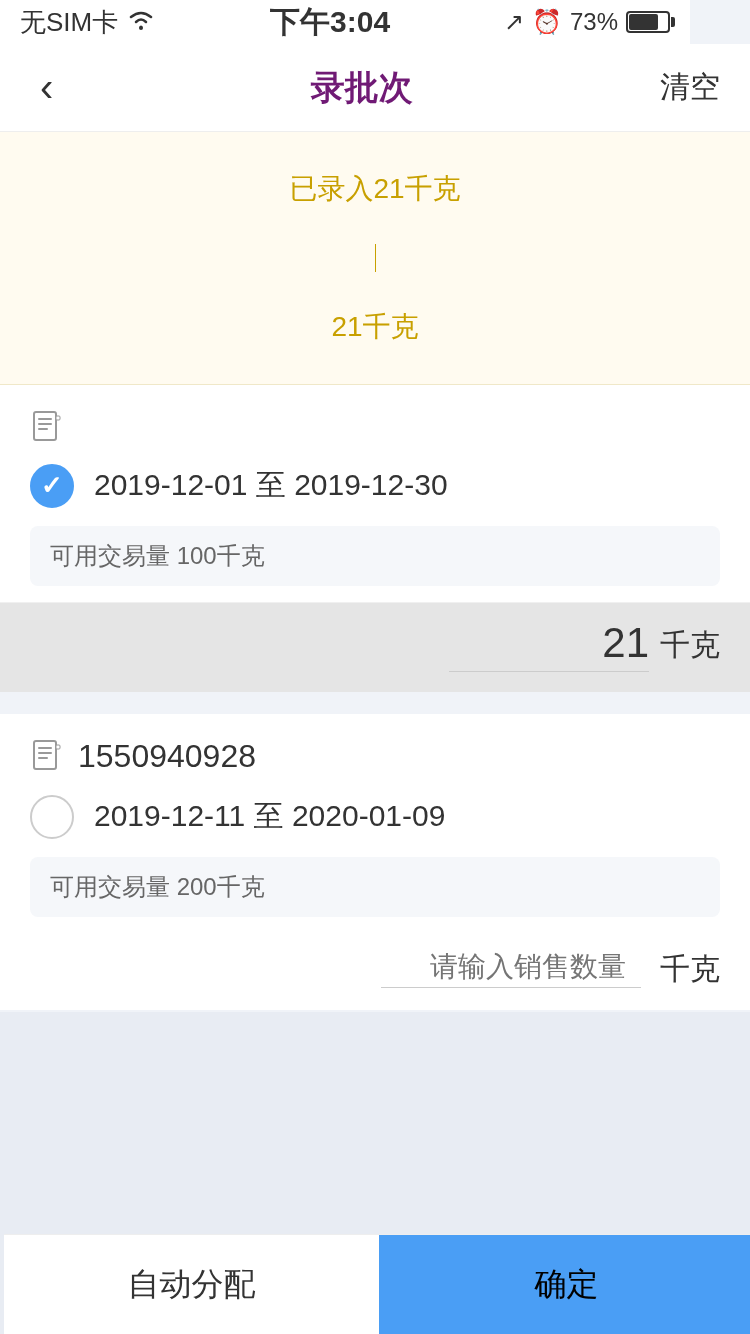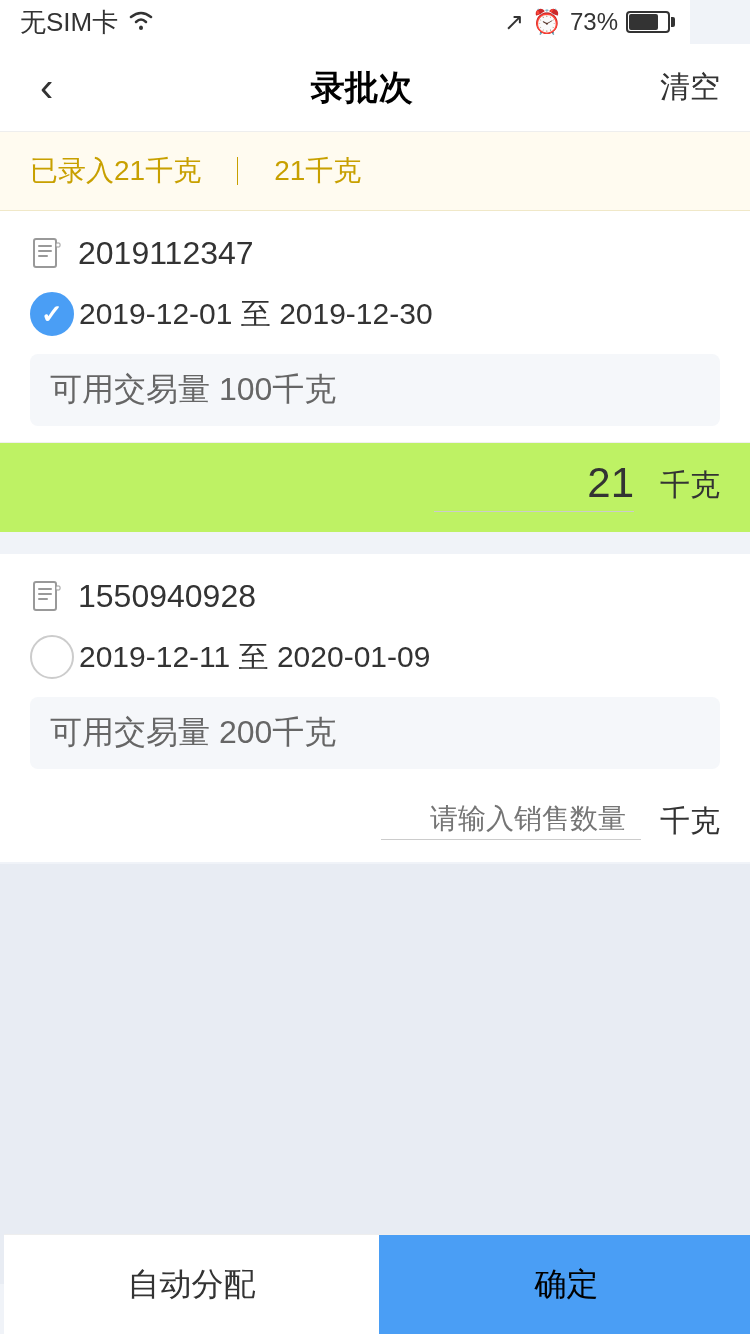--- a/index.html
+++ b/index.html
@@ -50,52 +50,53 @@
       justify-content: space-between;
       padding: 0 30px;
       border-bottom: 1px solid #eee;
     }
     .nav-back {
       font-size: 40px;
       color: #333;
       cursor: pointer;
       padding: 10px;
     }
-    .nav-title { font-size: 34px; font-weight: 600; color: #000000; }
+    .nav-title { font-size: 34px; font-weight: 600; color: #701a75; }
     .nav-clear { font-size: 30px; color: #333; cursor: pointer; }
 
     
     .summary-bar {
       background: #fffbf0;
-      padding: 20px 30px;
+      padding: 38px 30px;
       display: flex;
       align-items: center;
       gap: 36px;
       border-bottom: 1px solid #f0e8c8;
+      flex-direction: column;
     }
     .summary-text { font-size: 28px; color: #c8a000; }
     .summary-divider { width: 1px; height: 28px; background: #c8a000; }
 
     
     .batch-card {
       background: #fff;
       margin-bottom: 2px;
     }
     .batch-header {
       display: flex;
       align-items: center;
       padding: 24px 30px 12px 30px;
       gap: 10px;
     }
     .batch-id { font-size: 32px; color: #333; font-weight: 500; }
     .batch-row {
       display: flex;
       align-items: center;
       padding: 8px 30px;
-      gap: 5px;
+      gap: 20px;
     }
     .radio-circle {
       width: 44px; height: 44px; border-radius: 50%;
       border: 2px solid #ccc;
       display: flex; align-items: center; justify-content: center;
       flex-shrink: 0;
     }
     .radio-circle.checked {
       background: #4a9ef5;
       border-color: #4a9ef5;
@@ -105,32 +106,32 @@
       color: #fff;
       font-size: 26px;
       font-weight: bold;
     }
     .batch-date { font-size: 30px; color: #333; }
     .avail-box {
       margin: 10px 30px 16px 30px;
       background: #f5f7fa;
       border-radius: 8px;
       padding: 14px 20px;
-      font-size: 32px;
+      font-size: 24px;
       color: #666;
     }
 
     
     .quantity-row {
       display: flex;
       align-items: center;
       justify-content: flex-end;
       padding: 16px 30px 20px 30px;
-      gap: 26px;
-      background: #bef264;
+      gap: 11px;
+      background: #e5e5e5;
       border-top: 1px solid #f0f0f0;
     }
     .quantity-value { font-size: 42px; color: #333; font-weight: 500; }
     .quantity-input {
       font-size: 30px;
       color: #bbb;
       border: none;
       outline: none;
       text-align: right;
       width: 300px;
@@ -206,20 +207,21 @@
     <span>无SIM卡</span>
     <span>
       <svg width="30" height="22" viewBox="0 0 30 22">
         <path d="M15 18 L15 18" stroke="#333" stroke-width="3" stroke-linecap="round"></path>
         <path d="M10 13 Q15 8 20 13" stroke="#333" stroke-width="2.5" fill="none" stroke-linecap="round"></path>
         <path d="M5 8 Q15 0 25 8" stroke="#333" stroke-width="2.5" fill="none" stroke-linecap="round"></path>
         <circle cx="15" cy="19" r="2" fill="#333"></circle>
       </svg>
     </span>
   </div>
+  <div class="status-center">下午3:04</div>
   <div class="status-right">
     <span>↗</span>
     <span>⏰</span>
     <span>73%</span>
     <span class="battery-icon">
       <span class="battery-fill"></span>
     </span>
   </div>
 </div>
 
@@ -239,21 +241,20 @@
   <div class="batch-header">
     <span>
       <svg width="34" height="34" viewBox="0 0 34 34" style="vertical-align:middle; margin-right:4px;">
         <rect x="4" y="2" width="22" height="28" rx="2" fill="none" stroke="#999" stroke-width="2"></rect>
         <rect x="8" y="8" width="14" height="2" rx="1" fill="#999"></rect>
         <rect x="8" y="13" width="14" height="2" rx="1" fill="#999"></rect>
         <rect x="8" y="18" width="10" height="2" rx="1" fill="#999"></rect>
         <rect x="26" y="6" width="4" height="4" rx="1" fill="#fff" stroke="#999" stroke-width="1"></rect>
       </svg>
     </span>
-    <span class="batch-id">2019112347</span>
   </div>
   <div class="batch-row">
     <div class="radio-circle checked"></div>
     <span class="batch-date">2019-12-01 至 2019-12-30</span>
   </div>
   <div class="avail-box">可用交易量 100千克</div>
   <div class="quantity-row">
     <div class="quantity-underline">
       <span class="quantity-value">21</span>
     </div>

